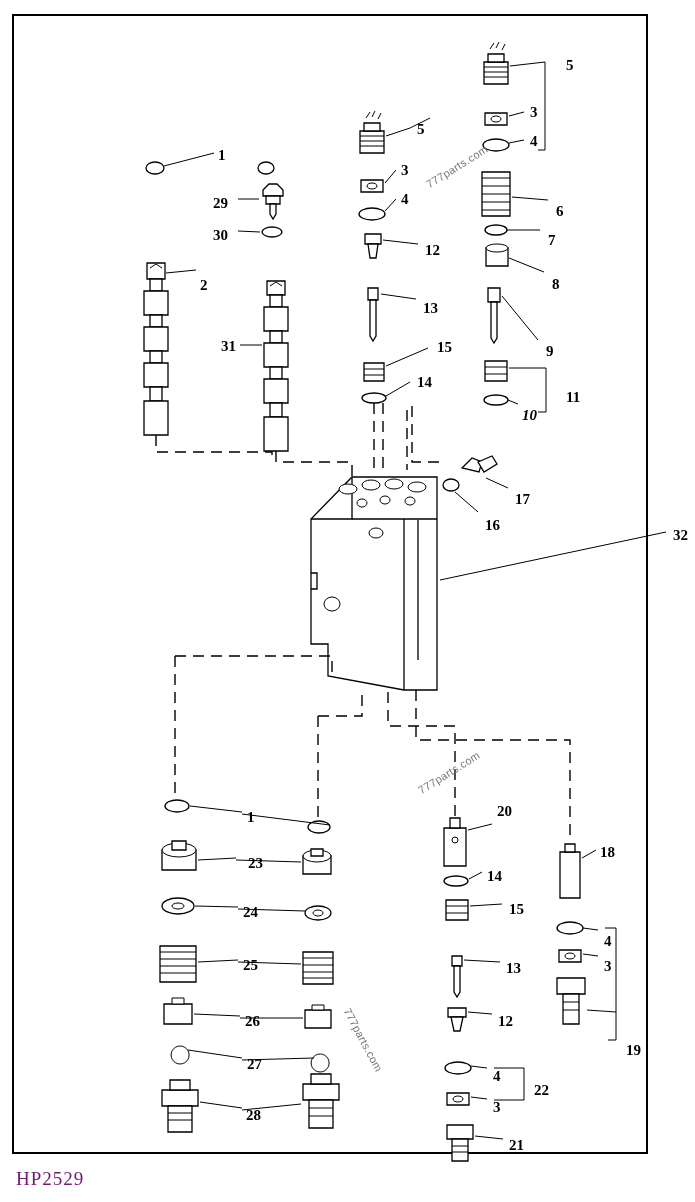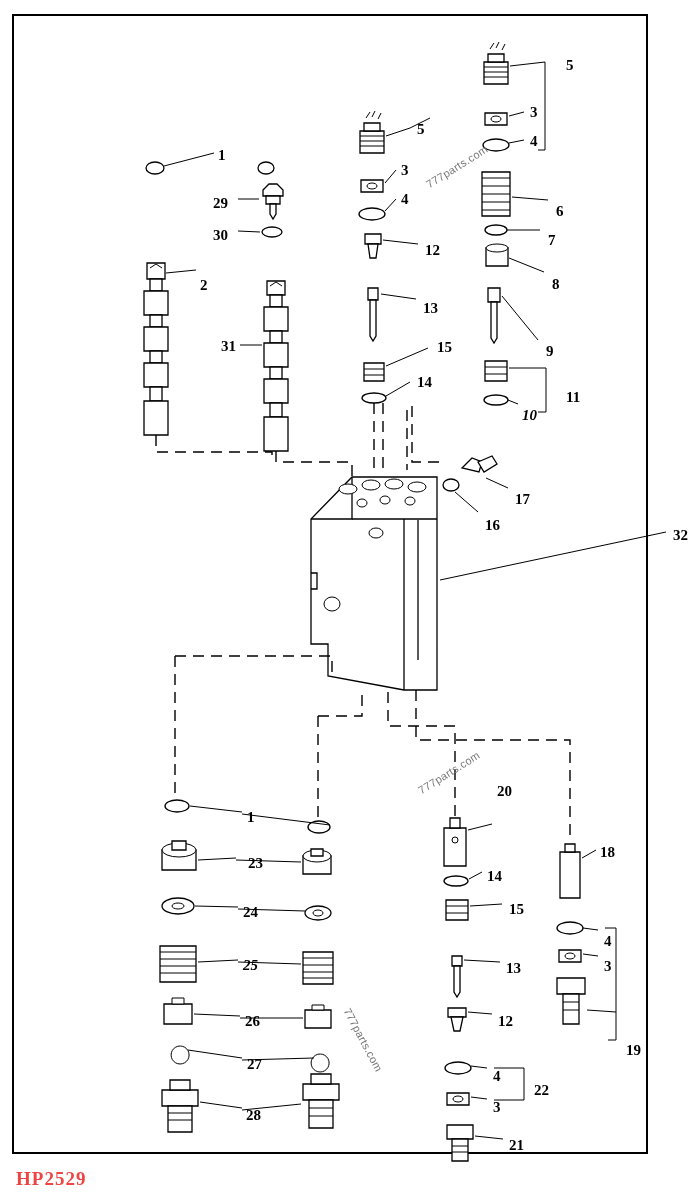--- a/index.html
+++ b/index.html
@@ -45,23 +45,23 @@
     color: #777;
     white-space: nowrap;
     letter-spacing: 0.3px;
   }
   .figcode {
     position: absolute;
     left: 16px;
     top: 1168px;
     font-family: "Liberation Serif", serif;
     font-size: 19px;
-    font-weight: bold;
+    font-weight: normal;
     letter-spacing: 1px;
-    color: #ef4444;
+    color: #701a75;
   }
   svg.art {
     position: absolute;
     left: 0; top: 0;
     width: 695px;
     height: 1202px;
     pointer-events: none;
   }
   .art .ln { fill: none; stroke: #000; stroke-width: 1.3; }
   .art .thin { fill: none; stroke: #000; stroke-width: 1; }
@@ -403,25 +403,25 @@
   <div class="callout" style="left:437px; top:340px;">15</div>
   <div class="callout" style="left:417px; top:375px;">14</div>
   <div class="callout" style="left:522px; top:408px;font-style:italic;">10</div>
   <div class="callout" style="left:566px; top:390px;">11</div>
   <div class="callout" style="left:515px; top:492px;">17</div>
   <div class="callout" style="left:485px; top:518px;">16</div>
   <div class="callout" style="left:673px; top:528px;text-align:right;">32</div>
   <div class="callout" style="left:247px; top:810px;">1</div>
   <div class="callout" style="left:248px; top:856px;">23</div>
   <div class="callout" style="left:243px; top:905px;">24</div>
-  <div class="callout" style="left:243px; top:958px;font-style:italic;">25</div>
+  <div class="callout" style="left:243px; top:958px;">25</div>
   <div class="callout" style="left:245px; top:1014px;">26</div>
   <div class="callout" style="left:247px; top:1057px;">27</div>
   <div class="callout" style="left:246px; top:1108px;text-align:right;">28</div>
-  <div class="callout" style="left:497px; top:784px;">20</div>
+  <div class="callout" style="left:497px; top:804px;">20</div>
   <div class="callout" style="left:487px; top:869px;">14</div>
   <div class="callout" style="left:509px; top:902px;">15</div>
   <div class="callout" style="left:600px; top:845px;">18</div>
   <div class="callout" style="left:604px; top:934px;">4</div>
   <div class="callout" style="left:604px; top:959px;">3</div>
   <div class="callout" style="left:626px; top:1043px;">19</div>
   <div class="callout" style="left:506px; top:961px;">13</div>
   <div class="callout" style="left:498px; top:1014px;">12</div>
   <div class="callout" style="left:493px; top:1069px;">4</div>
   <div class="callout" style="left:493px; top:1100px;">3</div>

